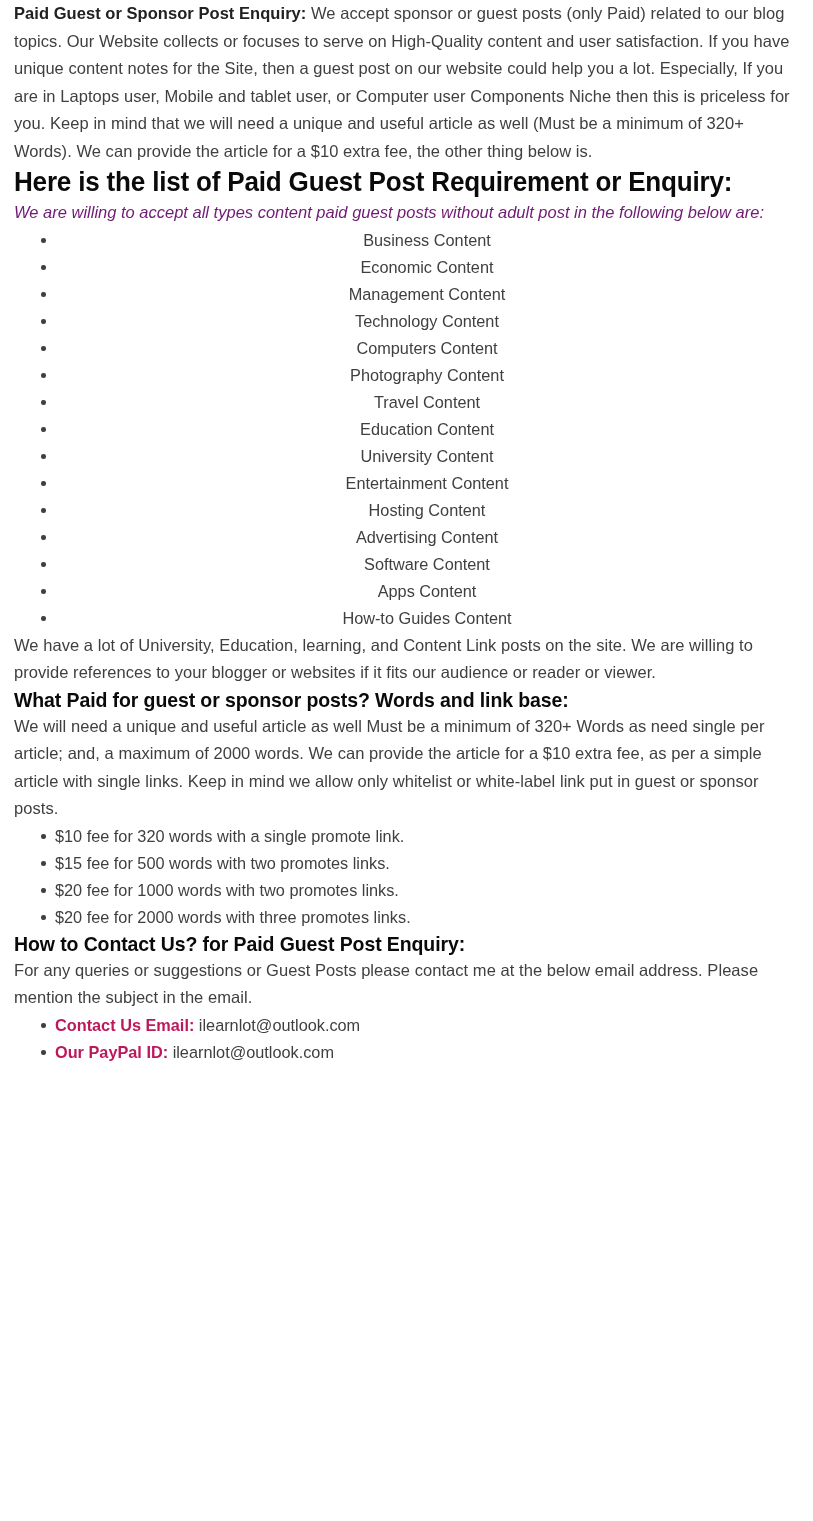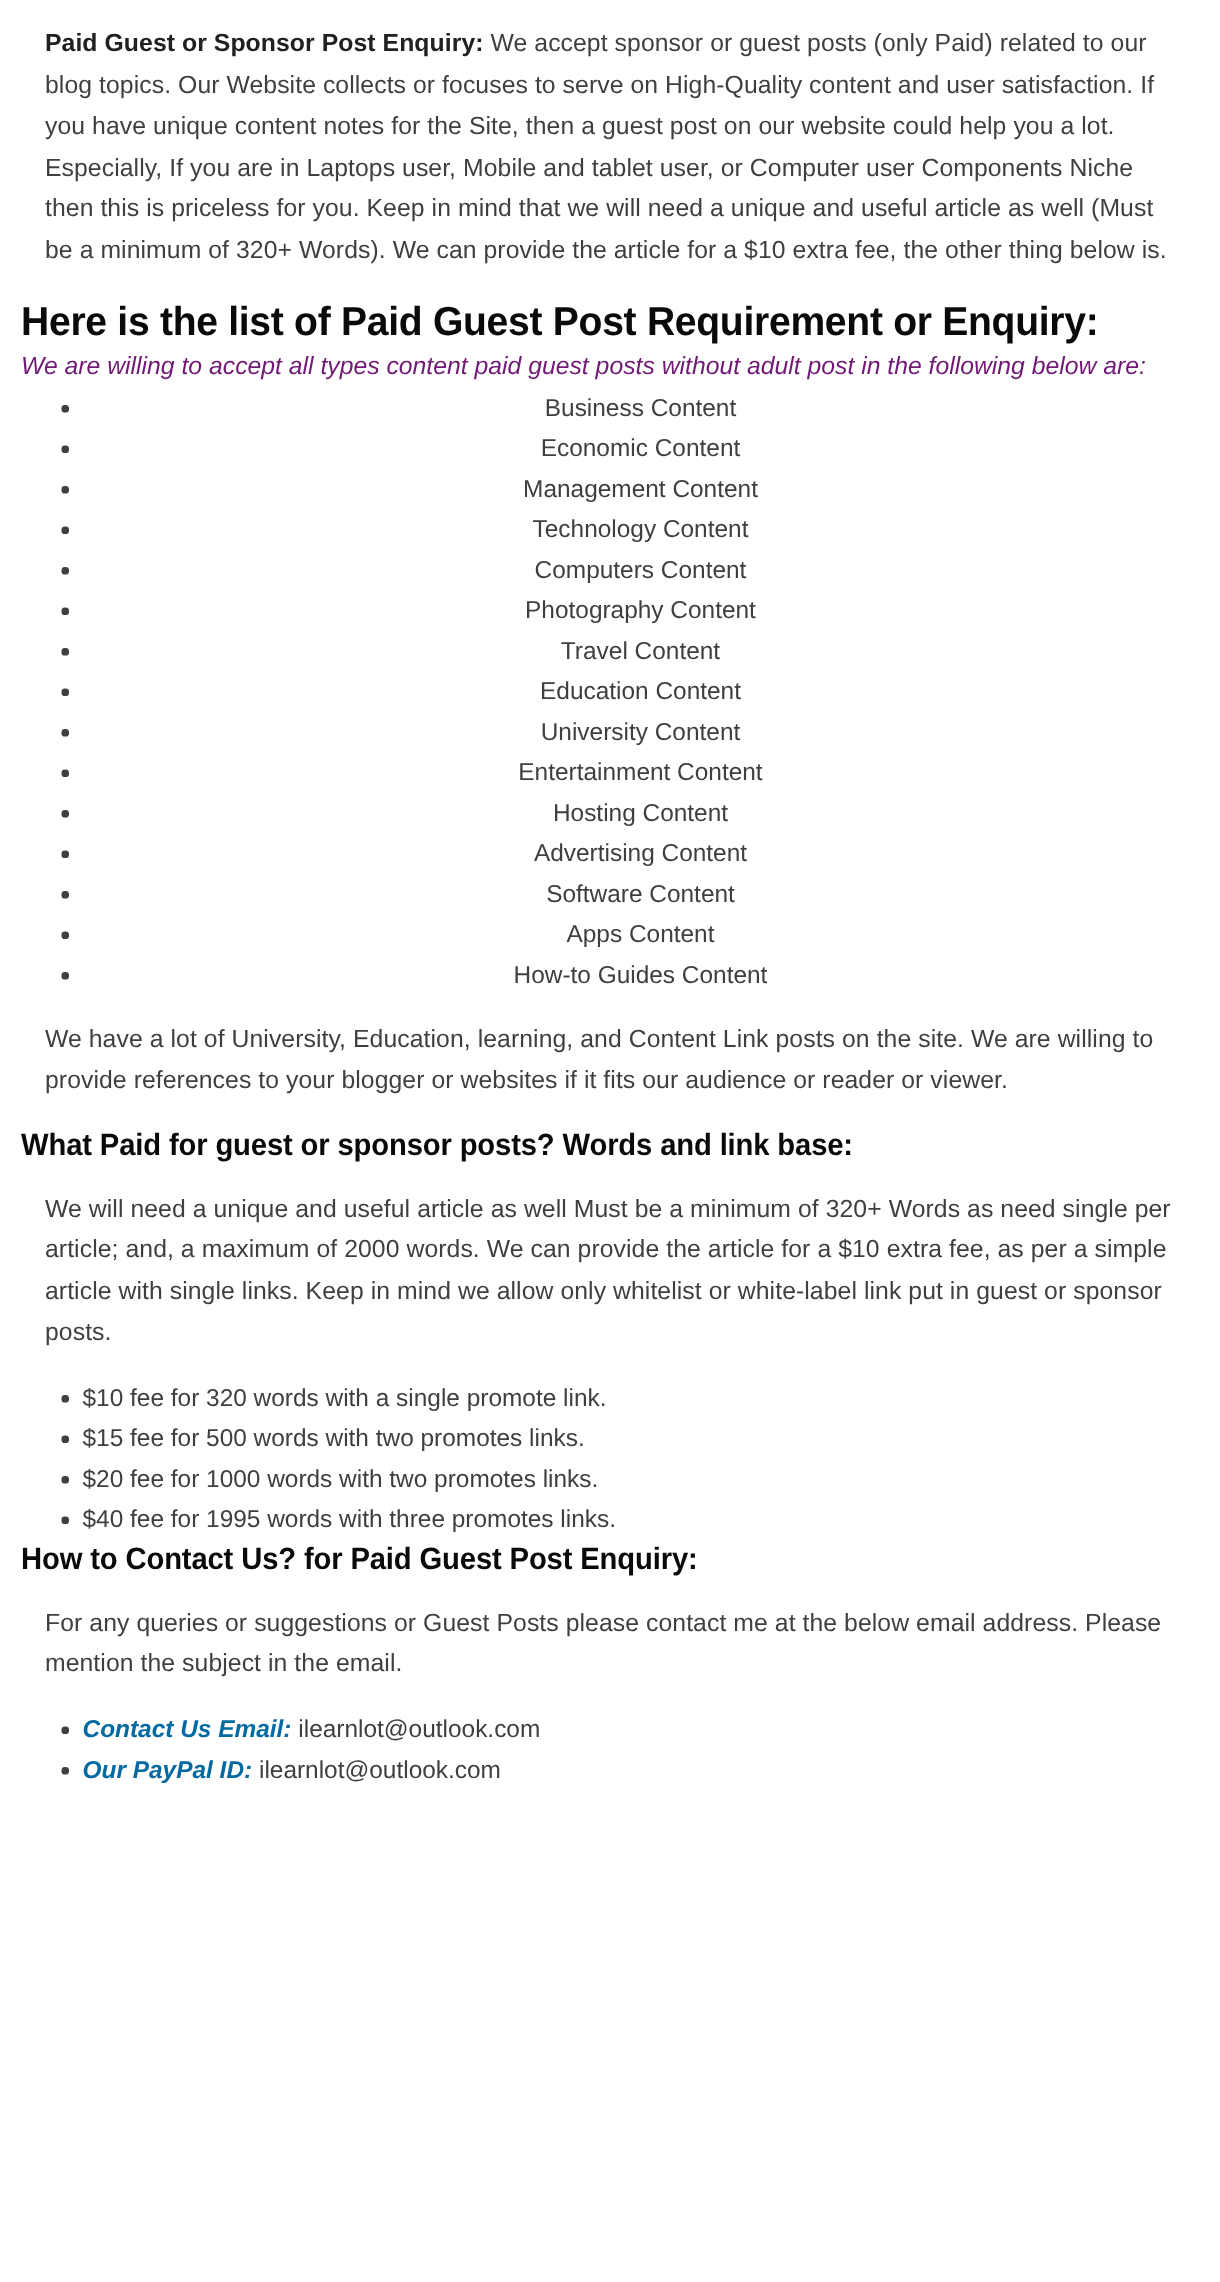--- a/index.html
+++ b/index.html
@@ -16,21 +16,21 @@
     -webkit-font-smoothing: antialiased;
   }
   .page {
     width: 813px;
     box-sizing: border-box;
     padding: 0 14px 0 14px;
   }
 
   
   p.body {
-    margin: 16px;
+    margin: 0;
     font-size: 16.5px;
     line-height: 27.5px;
     color: #3f3f3f;
     letter-spacing: 0.05px;
   }
   p.body .lead-label {
     font-weight: bold;
     color: #212121;
   }
   p.intro-italic {
@@ -88,22 +88,21 @@
     background: #3f3f3f;
   }
   ul.content-list > li .link {
     color: #63c251;
     text-decoration: underline;
     text-underline-offset: 1px;
     cursor: pointer;
   }
   ul.content-list > li .bold-label {
     font-weight: bold;
-    color: #0369a1;
-    font-style: italic;
+    color: #be185d;
   }
 
   
   .sp-lead     { margin-top: 8px; }
   .sp-h2       { margin-top: 40px; }
   .sp-intro    { margin-top: 40px; }
   .sp-list1    { margin-top: 45px; text-align: center; }
   .sp-after1   { margin-top: 43px; }
   .sp-h3a      { margin-top: 42px; }
   .sp-parapkg  { margin-top: 38px; }
@@ -146,21 +145,21 @@
   <p class="body sp-after1">We have a lot of University, Education, learning, and Content Link posts on the site. We are willing to provide references to your blogger or websites if it fits our audience or reader or viewer.</p>
 
   <h3 class="sub-title sp-h3a">What Paid for guest or sponsor posts? Words and link base:</h3>
 
   <p class="body sp-parapkg">We will need a unique and useful article as well Must be a minimum of 320+ Words as need single per article; and, a maximum of 2000 words. We can provide the article for a $10 extra fee, as per a simple article with single links. Keep in mind we allow only whitelist or white-label link put in guest or sponsor posts.</p>
 
   <ul class="content-list sp-list2">
     <li><span>$10 fee for 320 words with a single promote link.</span></li>
     <li><span>$15 fee for 500 words with two promotes links.</span></li>
     <li><span>$20 fee for 1000 words with two promotes links.</span></li>
-    <li><span>$40 fee for 1995 words with three promotes links.</span></li>
+    <li><span>$20 fee for 2000 words with three promotes links.</span></li>
   </ul>
 
   <h3 class="sub-title sp-h3b">How to Contact Us? for Paid Guest Post Enquiry:</h3>
 
   <p class="body sp-contact">For any queries or suggestions or Guest Posts please contact me at the below email address. Please mention the subject in the email.</p>
 
   <ul class="content-list sp-list3">
     <li><span class="bold-label">Contact Us Email:</span><span> ilearnlot@outlook.com</span></li>
     <li><span class="bold-label">Our PayPal ID:</span><span> ilearnlot@outlook.com</span></li>
   </ul>

